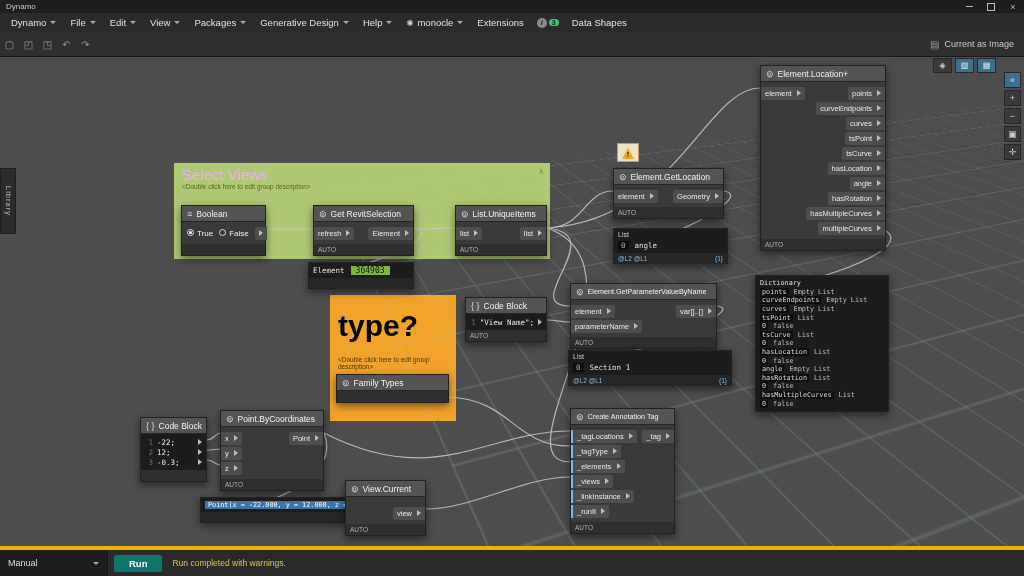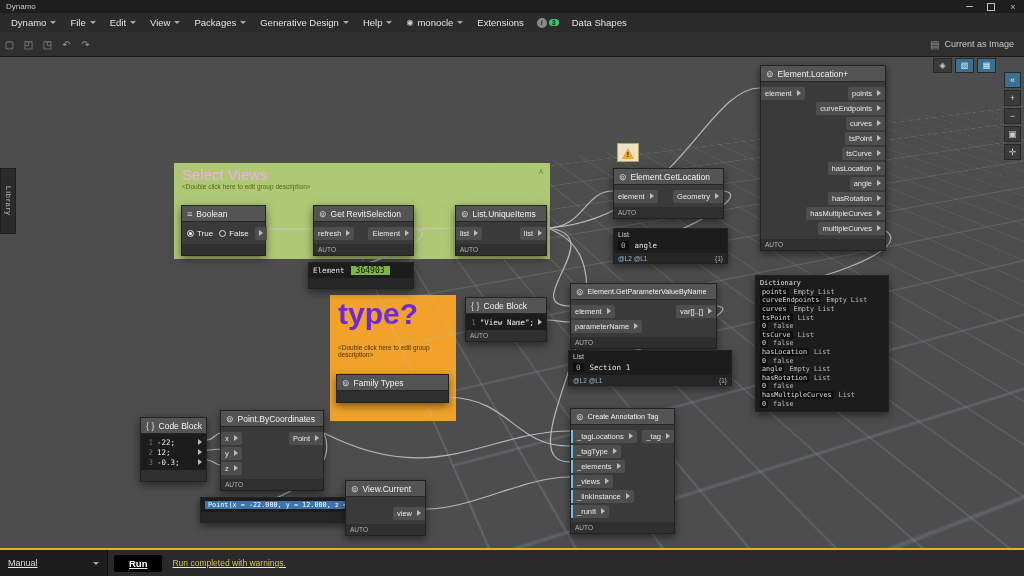--- a/index.html
+++ b/index.html
@@ -40,21 +40,21 @@
         repeating-linear-gradient(90deg,rgba(165,205,225,.33) 0 1px,transparent 1px 36px);
       transform-origin:0 0;transform:perspective(430px) rotateX(58deg) rotateZ(-13deg);}
   .wires{position:absolute;inset:0;z-index:2;}
   .wire{fill:none;stroke:#c9c9c9;stroke-width:1.2;opacity:.85;}
   
   .group{position:absolute;z-index:1;padding:3px 8px;box-sizing:border-box;}
   .group.green{background:rgba(186,214,121,.9);}
   .group.orange{background:rgba(247,166,41,.96);}
   .green .group-title{color:#f0abfc;font-size:15px;font-weight:normal;}
   .green .group-sub{color:#55641f;font-size:6.5px;}
-  .orange .group-title{color:#6d28d9;font-size:30px;font-weight:bold;line-height:1.05;}
+  .orange .group-title{color:#000000;font-size:30px;font-weight:bold;line-height:1.05;margin-top:12px;}
   .orange .group-sub{color:#4e3604;font-size:6.5px;}
   .group-collapse{position:absolute;right:6px;top:4px;color:#7d8b46;font-size:8px;}
   
   .node{position:absolute;z-index:3;background:#353535;border:1px solid #222;
         box-shadow:0 3px 8px rgba(0,0,0,.5);font-size:9px;box-sizing:border-box;}
   .nhead{height:15px;display:flex;align-items:center;gap:4px;background:#545454;color:#f2f2f2;
          padding:0 5px;font-size:8.5px;white-space:nowrap;border-bottom:1px solid #262626;overflow:hidden;}
   .nhead.small{font-size:7.2px;}
   .nic{font-size:9px;color:#d8d8d8;}
   .nbody{position:relative;padding:3px 0;background:#3a3a3a;}
@@ -78,21 +78,21 @@
   .chip-blue{background:#3f74a8;color:#fff;padding:0 3px;white-space:nowrap;font-size:6.8px;}
   .cb-line{display:flex;align-items:center;gap:4px;height:10px;}
   .cb-gut{color:#6f6f6f;width:8px;text-align:right;}
   .cb-code{color:#eaeaea;white-space:nowrap;}
   .cb-line .tri{margin-left:auto;}
   .drow{display:flex;gap:5px;height:8.6px;align-items:center;}
   .dkey{background:#0f0f0f;color:#d8d8d8;padding:0 2px;}
   .dval{color:#bdbdbd;}
   .dict{font-size:6.8px;}
   
-  .radio{display:flex;align-items:center;gap:3px;font-size:8px;color:#f0f0f0;}
+  .radio{display:flex;align-items:flex-start;gap:3px;font-size:8px;color:#f0f0f0;}
   .rdot{width:7px;height:7px;border:1px solid #ddd;border-radius:50%;display:flex;align-items:center;justify-content:center;box-sizing:border-box;}
   .rdot.sel::after{content:"";width:3px;height:3px;background:#fff;border-radius:50%;}
   .dd{background:#2a2a2a;border:1px solid #191919;height:13px;width:64px;display:flex;
       align-items:center;padding:0 4px;margin-left:4px;}
   .dd .caret{margin-left:auto;}
   
   .warn{position:absolute;z-index:5;width:22px;height:19px;background:#ece3c4;border:1px solid #b9a35c;
         display:flex;align-items:flex-end;justify-content:center;box-sizing:border-box;}
   .warn-tri{width:0;height:0;border-left:6px solid transparent;border-right:6px solid transparent;
             border-bottom:11px solid #eea72b;margin-bottom:2px;}
@@ -104,25 +104,25 @@
   .side-col{position:absolute;right:3px;top:16px;display:flex;flex-direction:column;gap:2px;z-index:6;}
   .side-btn{width:15px;height:14px;background:#3a3a3a;border:1px solid #282828;color:#cfcfcf;
             font-size:9px;display:flex;align-items:center;justify-content:center;}
   .side-btn.blue{background:#3d6f8e;color:#d8efff;border-color:#2d5possible;}
   .top-controls{position:absolute;right:28px;top:2px;display:flex;gap:3px;z-index:6;}
   .top-btn{width:17px;height:13px;background:#3a3a3a;border:1px solid #282828;color:#cfcfcf;
            font-size:8px;display:flex;align-items:center;justify-content:center;}
   .top-btn.blue{background:#3d6f8e;color:#d8efff;}
   
   .footer{position:absolute;bottom:0;left:0;right:0;height:26px;background:#2a2a2a;
-          border-top:2px solid #eab308;display:flex;align-items:center;z-index:20;text-decoration:underline;}
+          border-top:4px solid #eab308;display:flex;align-items:center;z-index:20;}
   .mode-select{width:108px;height:26px;background:#1d1d1d;color:#dcdcdc;font-size:9px;display:flex;
                align-items:center;padding:0 8px;box-sizing:border-box;border-right:1px solid #111;}
   .mode-select .caret{margin-left:auto;}
-  .run-btn{margin-left:6px;background:#000000;color:#fff;font-size:9.5px;font-weight:bold;
+  .run-btn{margin-left:6px;background:#0f766e;color:#fff;font-size:9.5px;font-weight:bold;
            padding:3px 15px;border-radius:2px;}
   .status{margin-left:10px;font-size:8.5px;color:#d9c44e;}
 </style>
 </head>
 <body>
 
 <div class="titlebar">
   <span>Dynamo</span>
   <div class="win-controls">
     <div class="win-btn">

